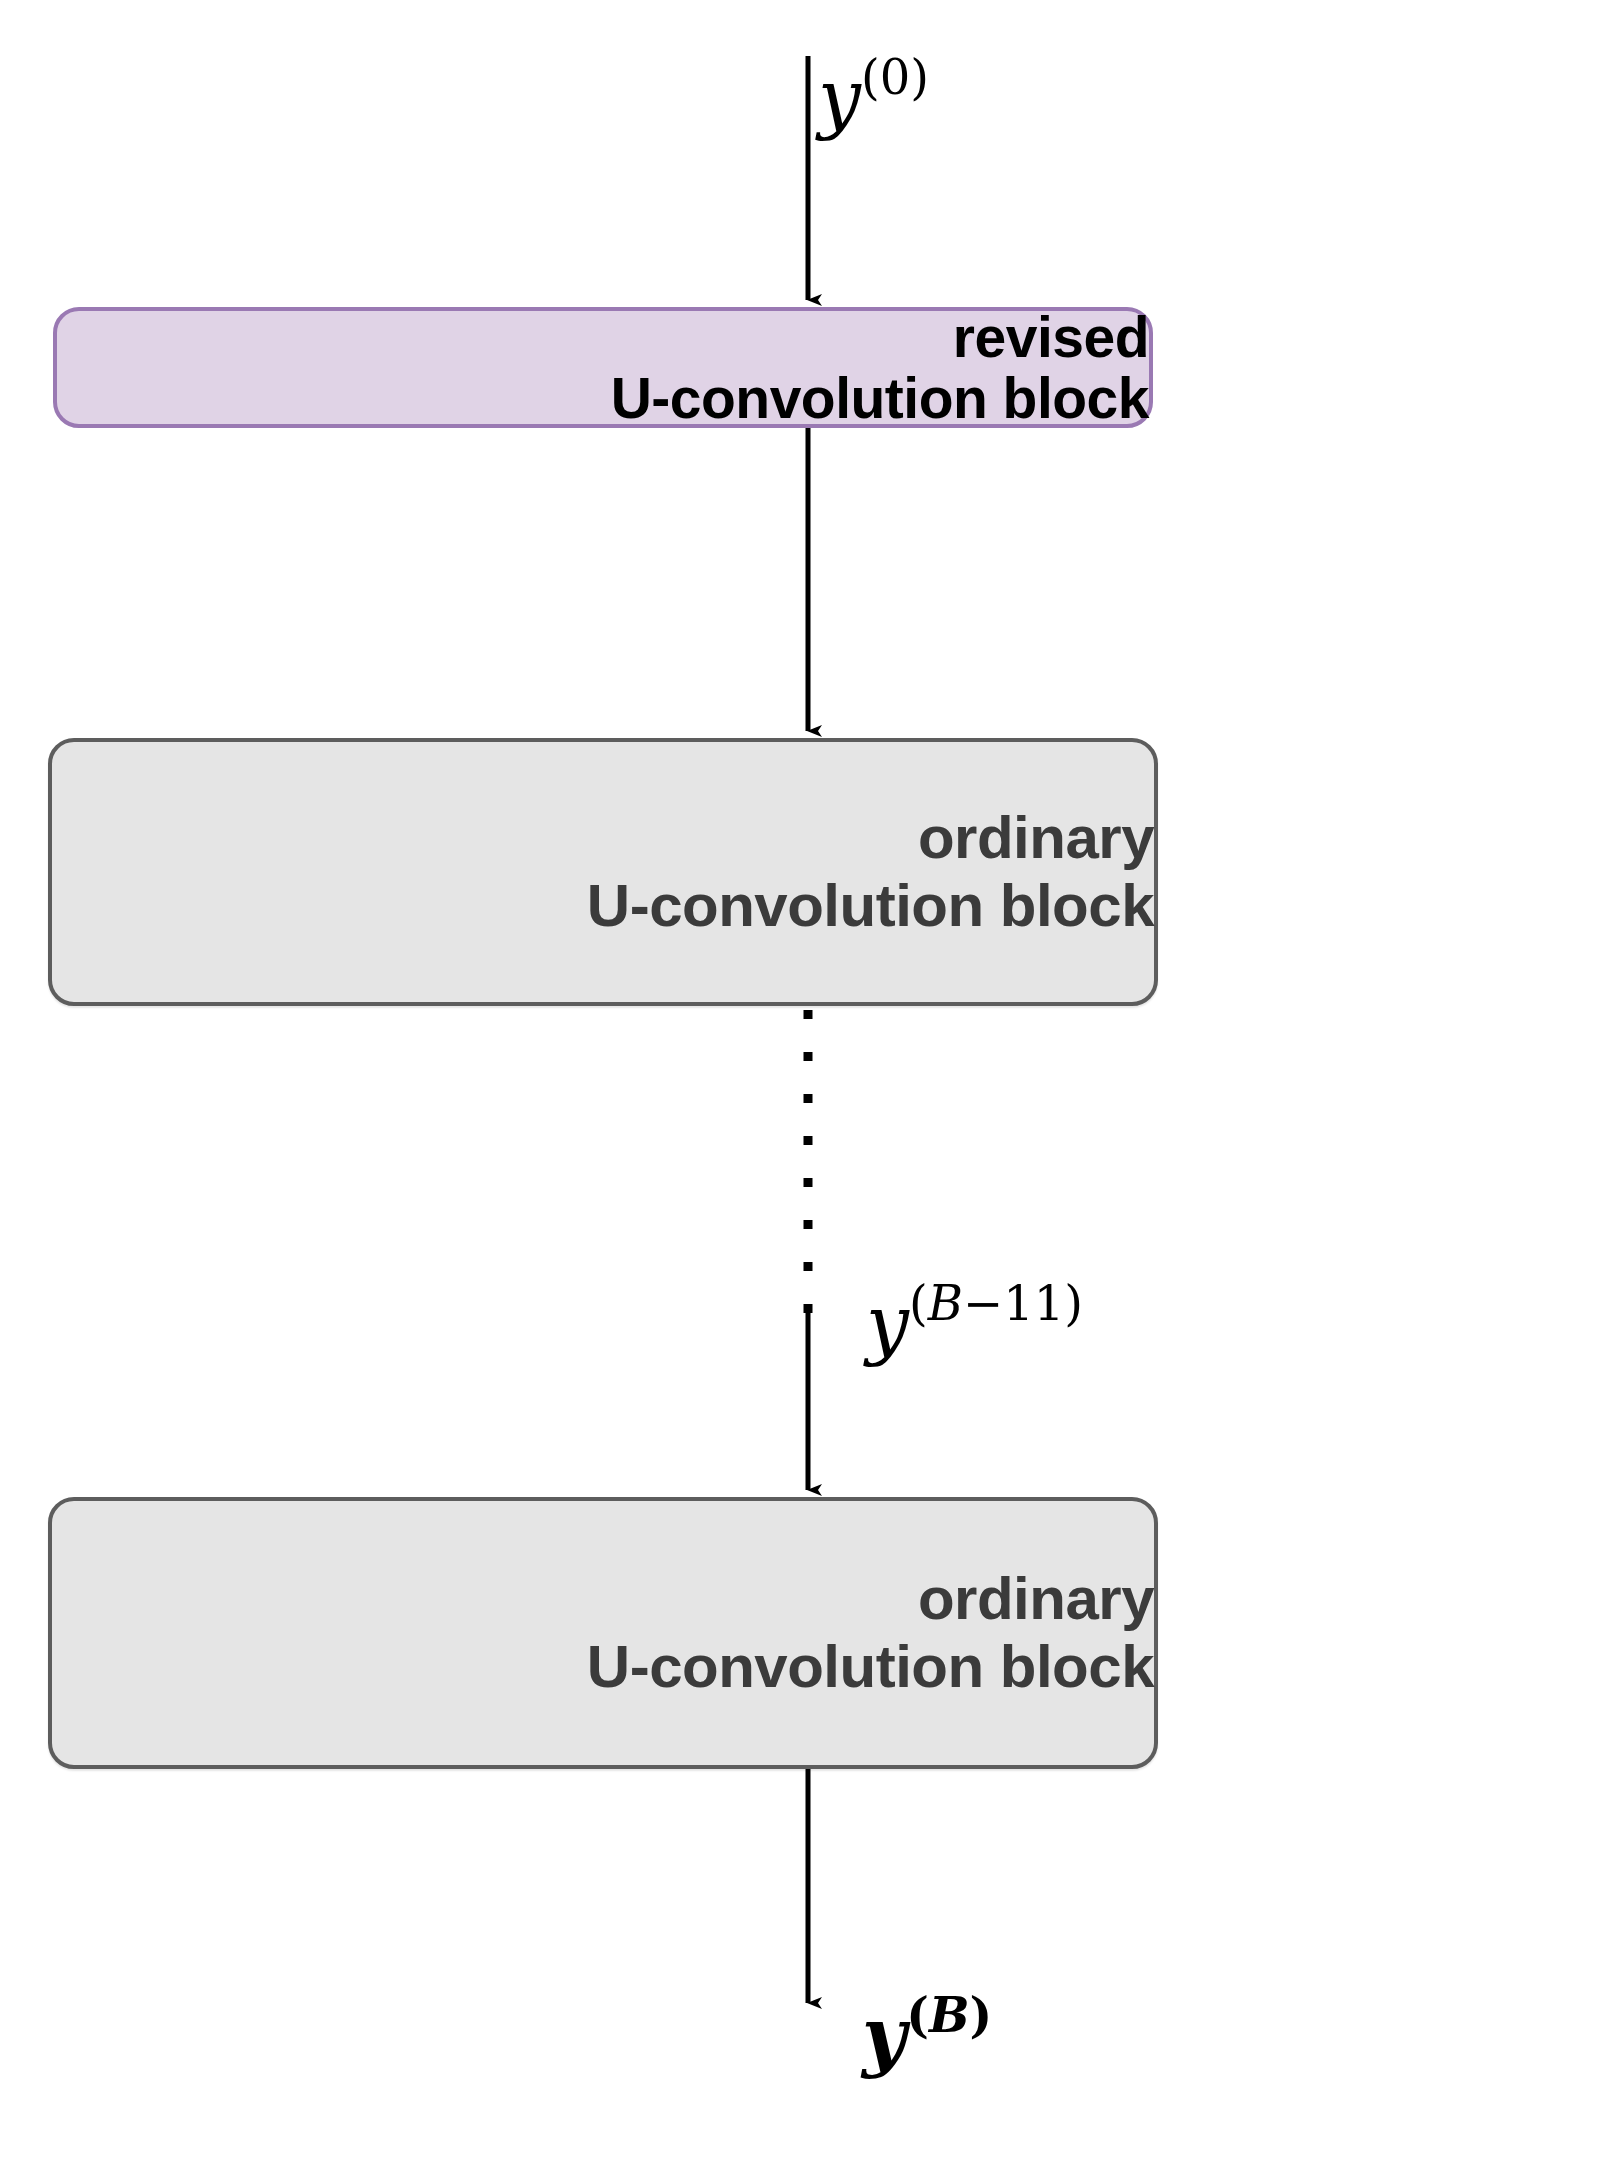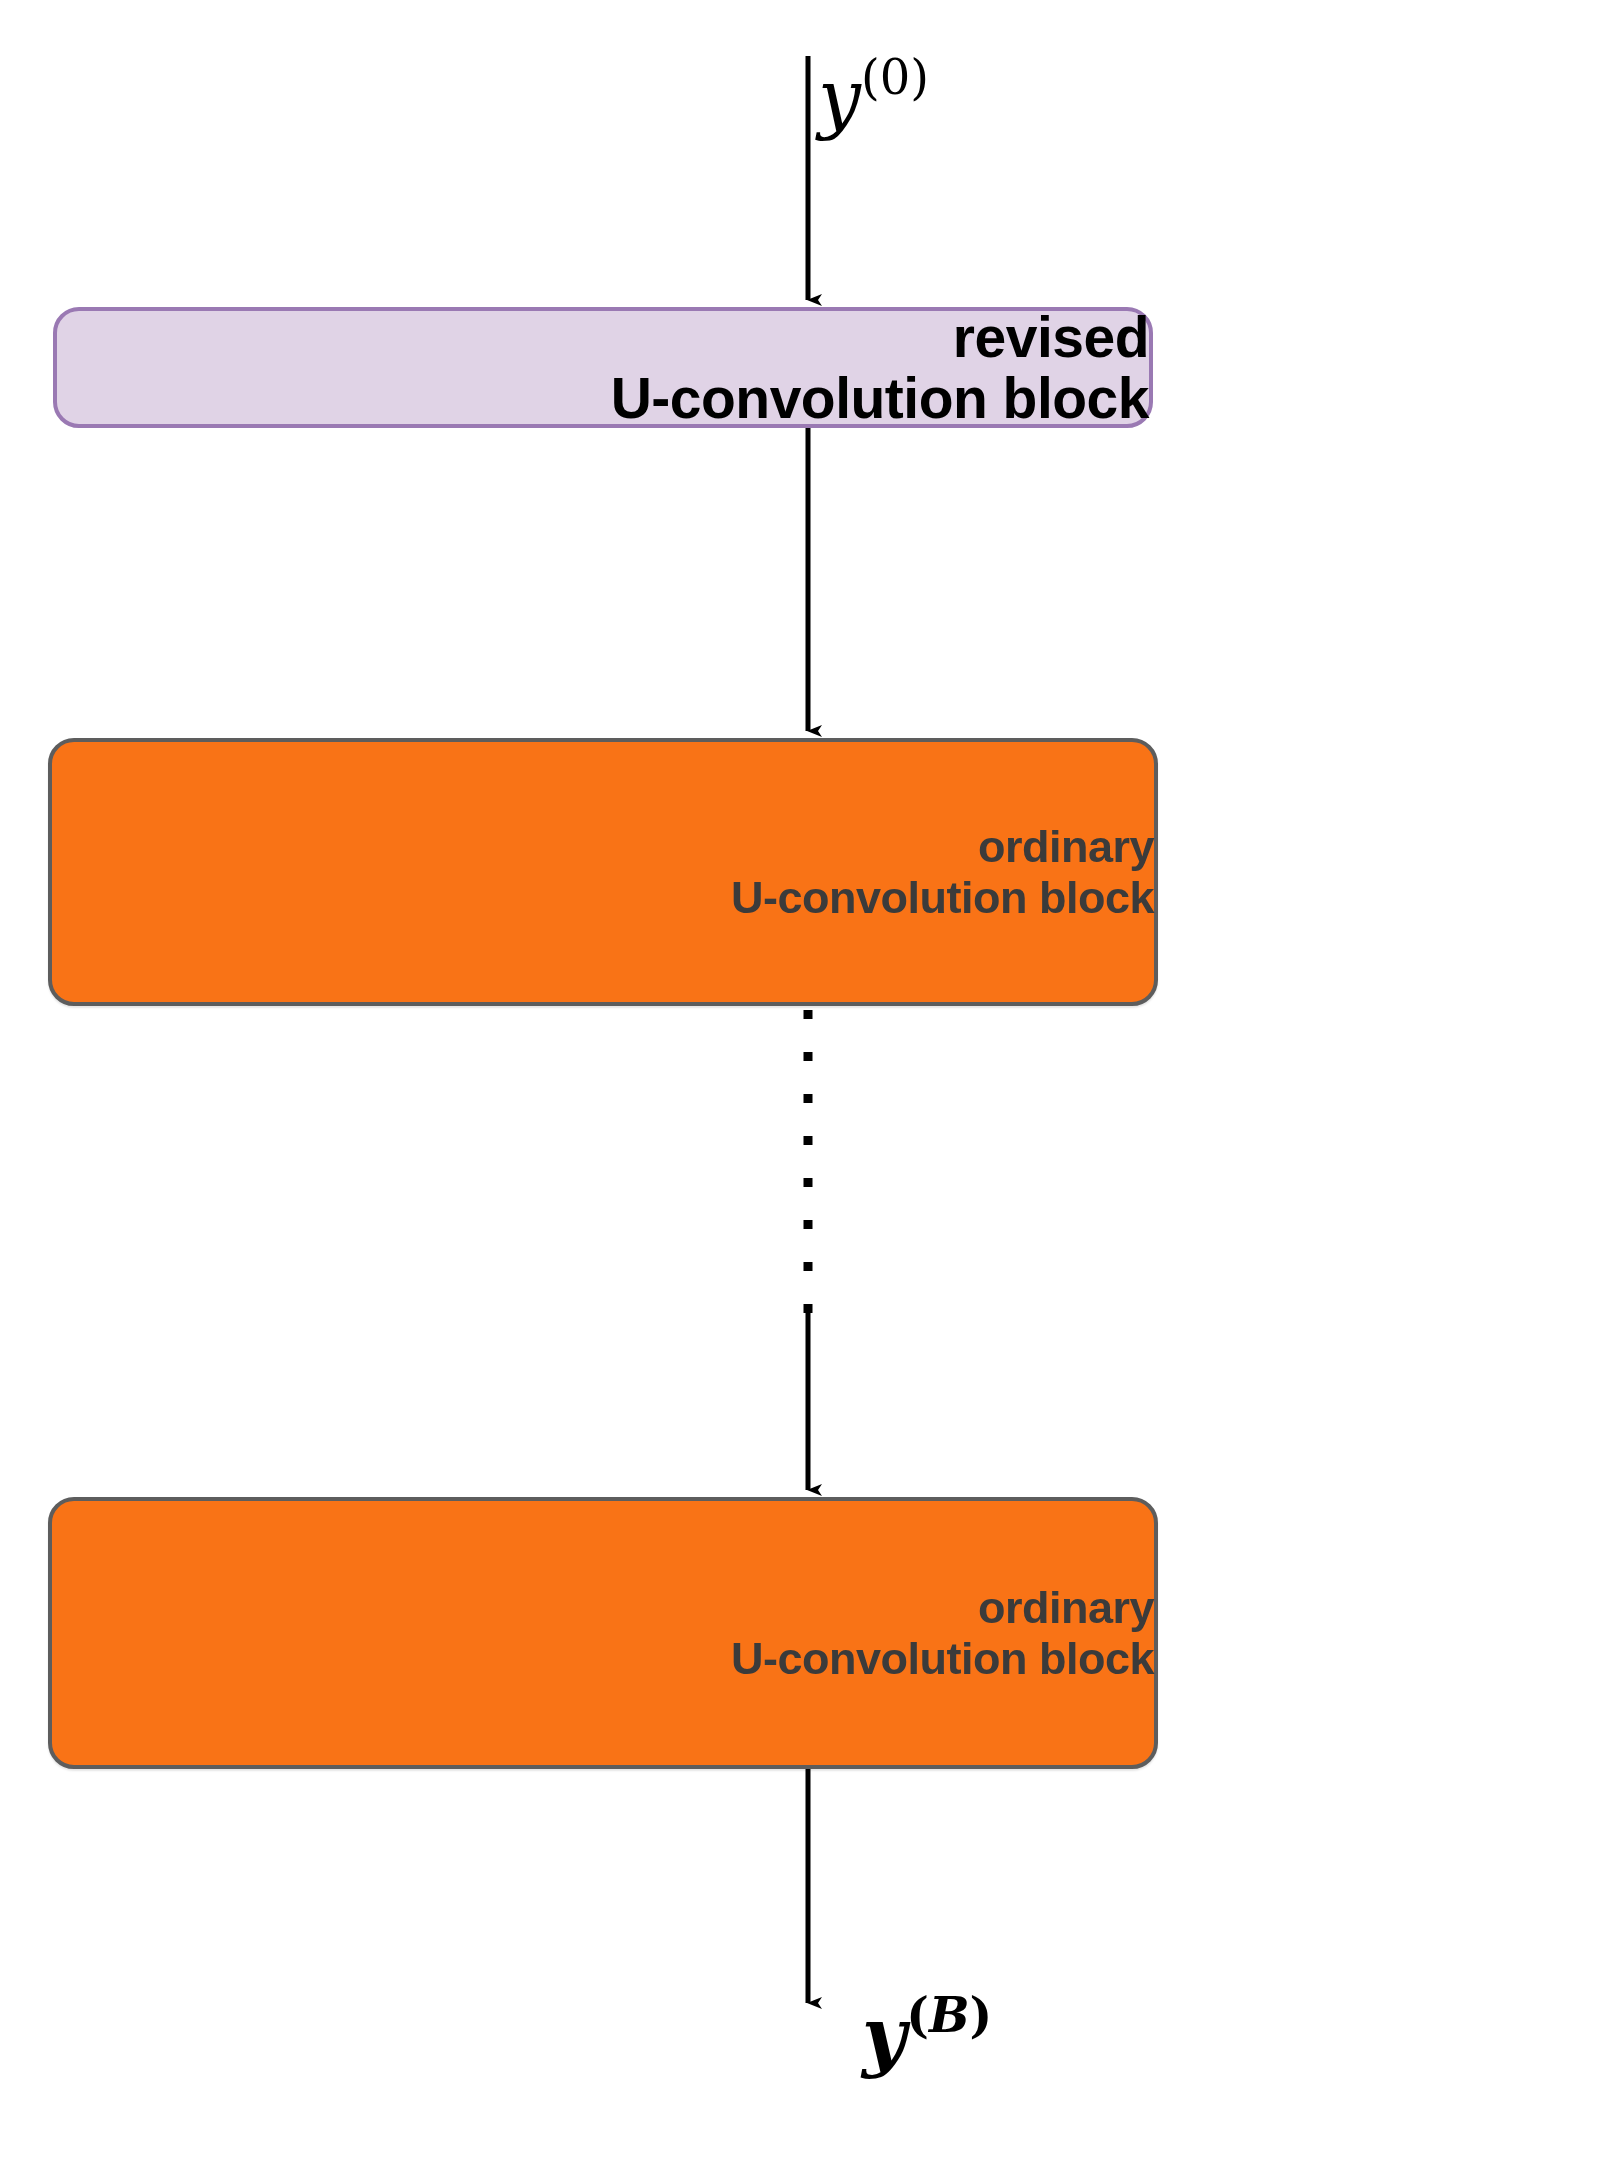--- a/index.html
+++ b/index.html
@@ -50,24 +50,24 @@
     height: 121px;
     background: #e0d3e6;
     border: 4px solid #9a79b3;
     color: #000000;
     font-size: 57px;
   }
   .block-revised .line1 { font-size: 57px; }
   .block-revised .line2 { font-size: 57px; }
 
   .block-ordinary {
-    background: #f97316;
+    background: #e5e5e5;
     border: 4px solid #5d5d5d;
     color: #3b3b3b;
-    font-size: 45px;
+    font-size: 60px;
     box-shadow: 0 2px 2px rgba(0,0,0,0.10);
   }
 
   .block-ordinary-1 {
     left: 48px;
     top: 730px;
     width: 1110px;
     height: 268px;
   }
 
@@ -157,20 +157,23 @@
   <div class="block block-revised">
     <span class="line1">revised</span>
     <span class="line2">U-convolution block</span>
   </div>
 
   <div class="block block-ordinary block-ordinary-1">
     <span class="line1">ordinary</span>
     <span class="line2">U-convolution block</span>
   </div>
 
+  <div class="mathlabel label-yb1">
+    <span class="base">y</span><span class="sup"><span>(</span><span class="ital">B</span><span>−1</span><span>1</span><span>)</span></span>
+  </div>
 
   <div class="block block-ordinary block-ordinary-2">
     <span class="line1">ordinary</span>
     <span class="line2">U-convolution block</span>
   </div>
 
   <div class="mathlabel label-yb">
     <span class="base">y</span><span class="sup"><span>(</span><span class="ital">B</span><span>)</span></span>
   </div>
 

